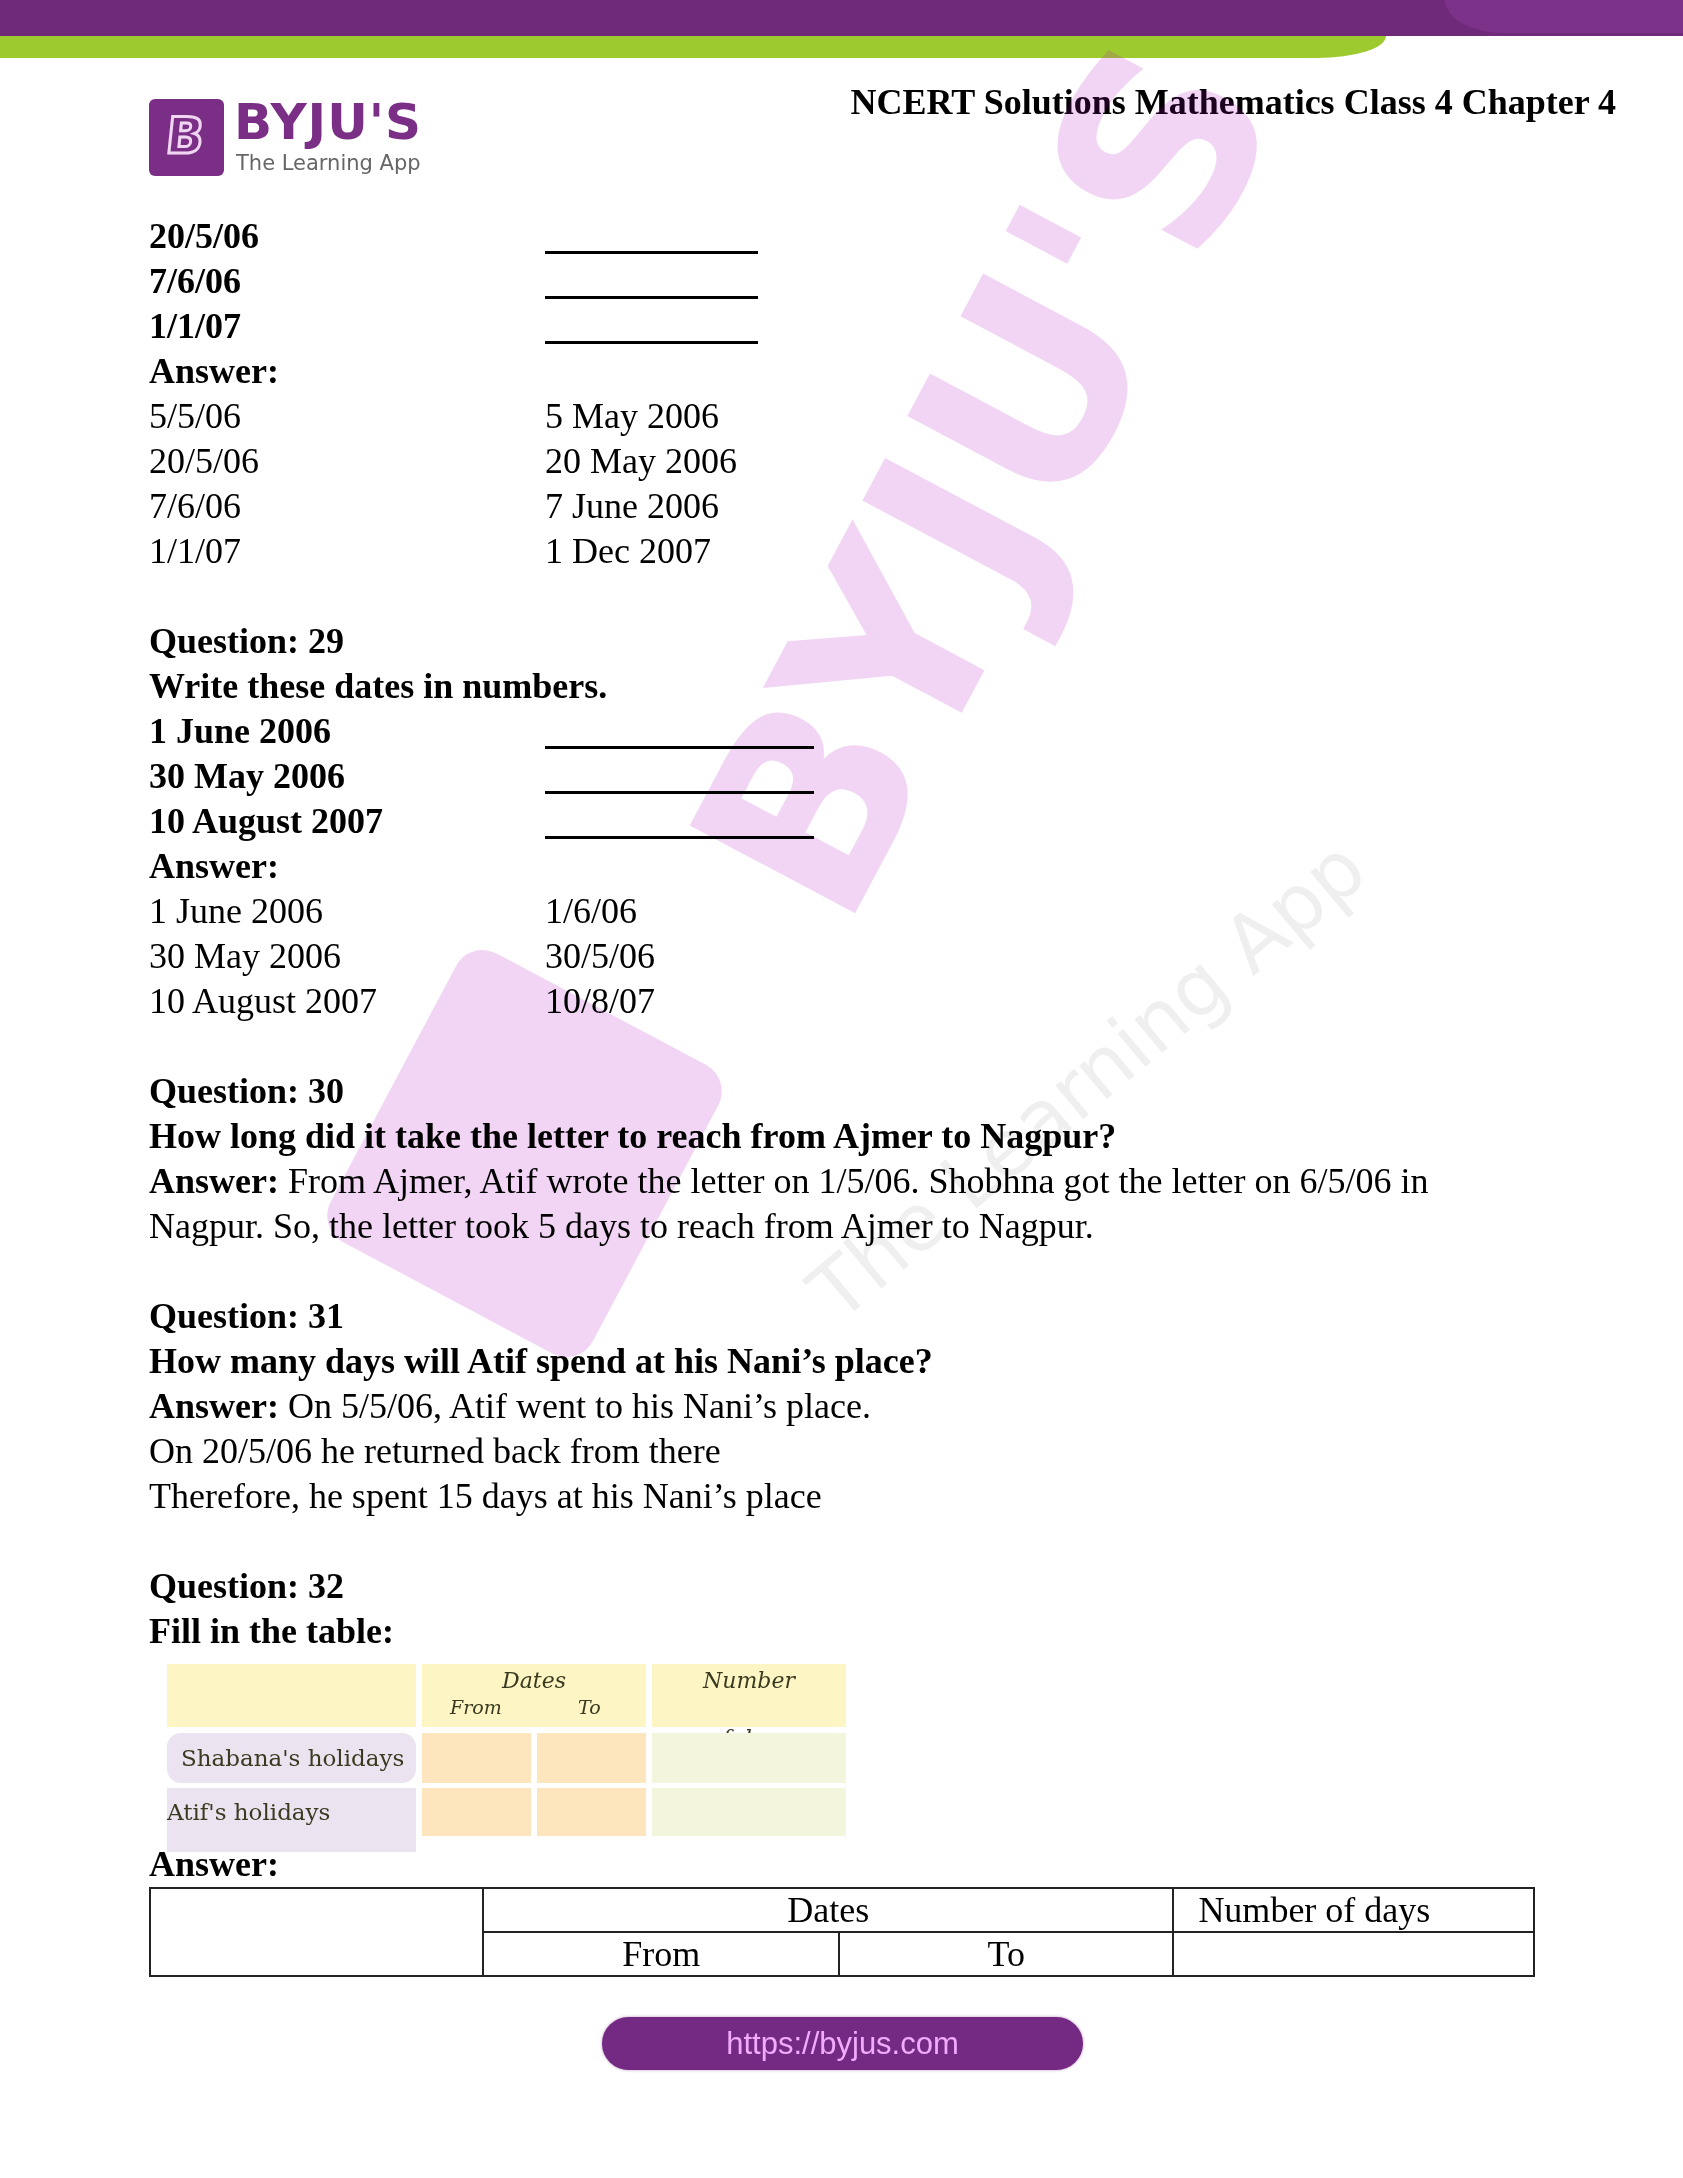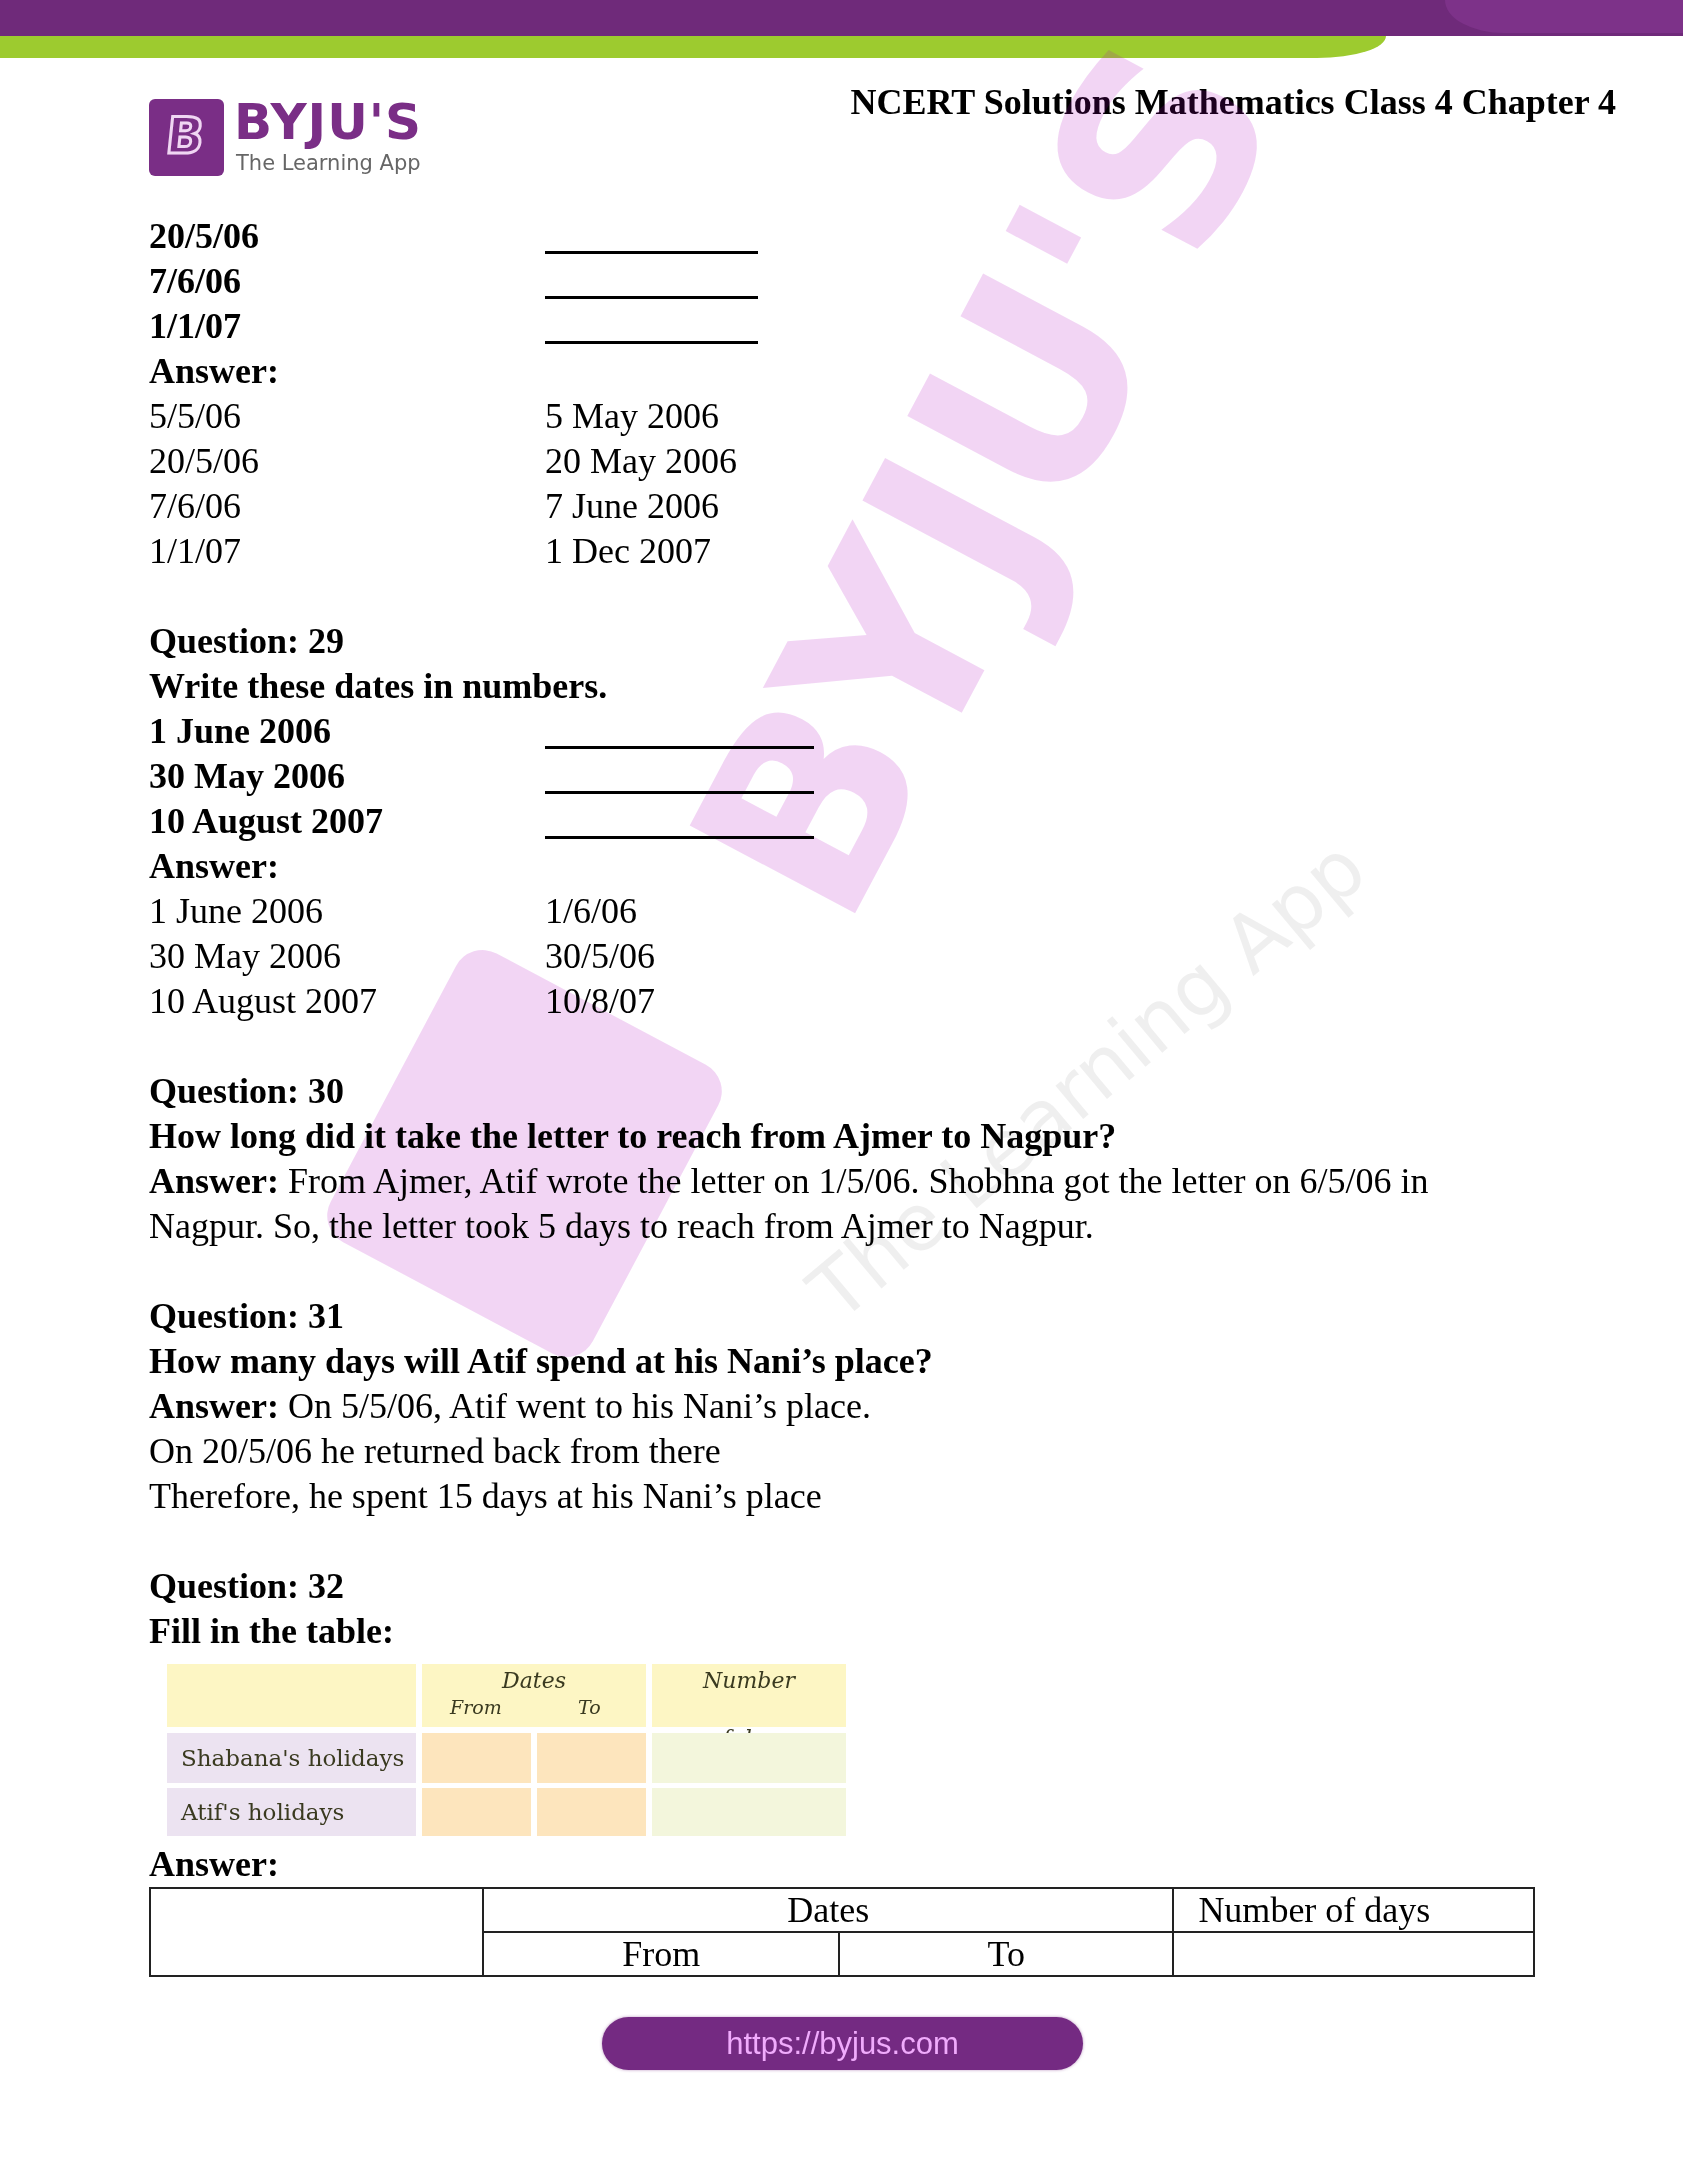--- a/index.html
+++ b/index.html
@@ -213,26 +213,26 @@
       <div class="cell" style="left:255px;top:0;width:224px;height:63px;background:#fdf6c4;">
         <div class="t" style="position:absolute;left:0;width:224px;top:4px;text-align:center;">Dates</div>
         <div class="t" style="position:absolute;left:28px;top:32px;font-size:19px;">From</div>
         <div class="t" style="position:absolute;left:156px;top:32px;font-size:19px;">To</div>
       </div>
       <div class="cell" style="left:485px;top:0;width:194px;height:63px;background:#fdf6c4;">
         <div class="t" style="position:absolute;left:0;width:194px;top:4px;text-align:center;">Number</div>
         <div class="t" style="position:absolute;left:0;width:194px;top:30px;text-align:center;margin-top:32px;">of days</div>
       </div>
 
-      <div class="cell" style="left:0;top:69px;width:249px;height:50px;background:#ece3f1;font-size:23px;line-height:50px;padding-left:14px;box-sizing:border-box;">Shabana's holidays</div>
+      <div class="cell" style="left:0;top:69px;width:249px;height:50px;background:#ece3f1;font-size:23px;line-height:50px;padding-left:14px;box-sizing:border-box;border-radius:14px;">Shabana's holidays</div>
       <div class="cell" style="left:255px;top:69px;width:109px;height:50px;background:#fde5bd;"></div>
       <div class="cell" style="left:370px;top:69px;width:109px;height:50px;background:#fde5bd;"></div>
       <div class="cell" style="left:485px;top:69px;width:194px;height:50px;background:#f3f6dc;"></div>
 
-      <div class="cell" style="left:0;top:124px;width:249px;height:48px;background:#ece3f1;font-size:23px;line-height:48px;padding-left:14px;box-sizing:border-box;">Atif's holidays</div>
+      <div class="cell" style="left:0;top:124px;width:249px;height:64px;background:#ece3f1;font-size:23px;line-height:48px;box-sizing:border-box;">Atif's holidays</div>
       <div class="cell" style="left:255px;top:124px;width:109px;height:48px;background:#fde5bd;"></div>
       <div class="cell" style="left:370px;top:124px;width:109px;height:48px;background:#fde5bd;"></div>
       <div class="cell" style="left:485px;top:124px;width:194px;height:48px;background:#f3f6dc;"></div>
     </div>
 
     <div class="line b" style="margin-top:4px;">Answer:</div>
 
     <table class="ans-table">
       <tbody>
           <tr>

